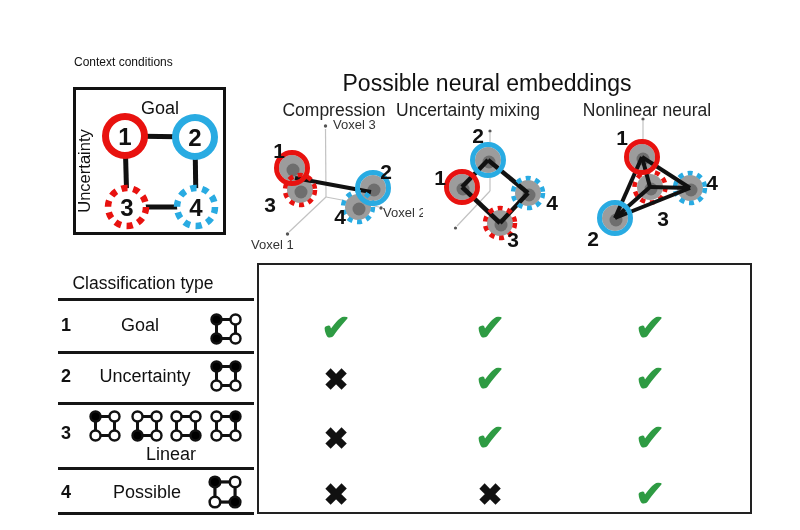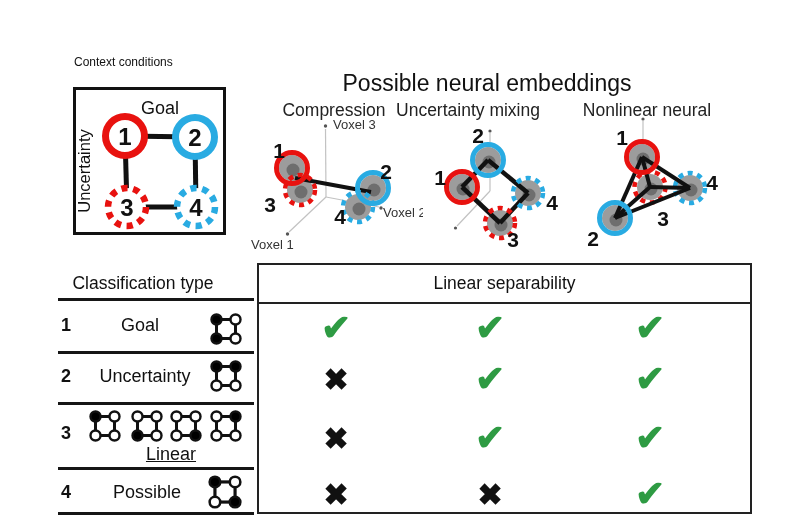--- a/index.html
+++ b/index.html
@@ -228,37 +228,36 @@
 <svg class="abs corner-glyph" style="left:209px; top:409px;" width="34" height="34" viewBox="0 0 34 34">
   <line x1="7.5" y1="7.5" x2="26.5" y2="7.5"></line>
   <line x1="26.5" y1="7.5" x2="26.5" y2="26.5"></line>
   <line x1="7.5" y1="26.5" x2="26.5" y2="26.5"></line>
   <line x1="7.5" y1="7.5" x2="7.5" y2="26.5"></line>
   <circle cx="7.5" cy="7.5" r="5" fill="#ffffff"></circle>
   <circle cx="26.5" cy="7.5" r="5" fill="#000000"></circle>
   <circle cx="7.5" cy="26.5" r="5" fill="#ffffff"></circle>
   <circle cx="26.5" cy="26.5" r="5" fill="#ffffff"></circle>
 </svg>
-<span class="abs rowlbl" style="left:101px; top:444px; width:140px;text-decoration:underline;">Linear</span>
+<span class="abs rowlbl" style="left:101px; top:444px; width:140px;">Linear</span>
 
 <span class="abs rownum" style="left:61px; top:482px;">4</span>
 <span class="abs rowlbl" style="left:92px; top:482px; width:110px;">Possible</span>
 <svg class="abs corner-glyph" style="left:207px; top:474px;" width="36" height="36" viewBox="0 0 34 34">
   <line x1="7.5" y1="7.5" x2="26.5" y2="7.5"></line>
   <line x1="26.5" y1="7.5" x2="26.5" y2="26.5"></line>
   <line x1="7.5" y1="26.5" x2="26.5" y2="26.5"></line>
   <line x1="7.5" y1="7.5" x2="7.5" y2="26.5"></line>
   <circle cx="7.5" cy="7.5" r="5" fill="#000000"></circle>
   <circle cx="26.5" cy="7.5" r="5" fill="#ffffff"></circle>
   <circle cx="7.5" cy="26.5" r="5" fill="#ffffff"></circle>
   <circle cx="26.5" cy="26.5" r="5" fill="#000000"></circle>
 </svg>
 
 <div class="abs right-box">
-  <div class="rt-header">Linear separability</div>
 
   <span style="left:47px; top:41px;" class="mark yes">✔</span>
   <span style="left:201px; top:41px;" class="mark yes">✔</span>
   <span style="left:361px; top:41px;" class="mark yes">✔</span>
 
   <span style="left:47px; top:92px;" class="mark no">✖</span>
   <span style="left:201px; top:92px;" class="mark yes">✔</span>
   <span style="left:361px; top:92px;" class="mark yes">✔</span>
 
   <span style="left:47px; top:151px;" class="mark no">✖</span>

